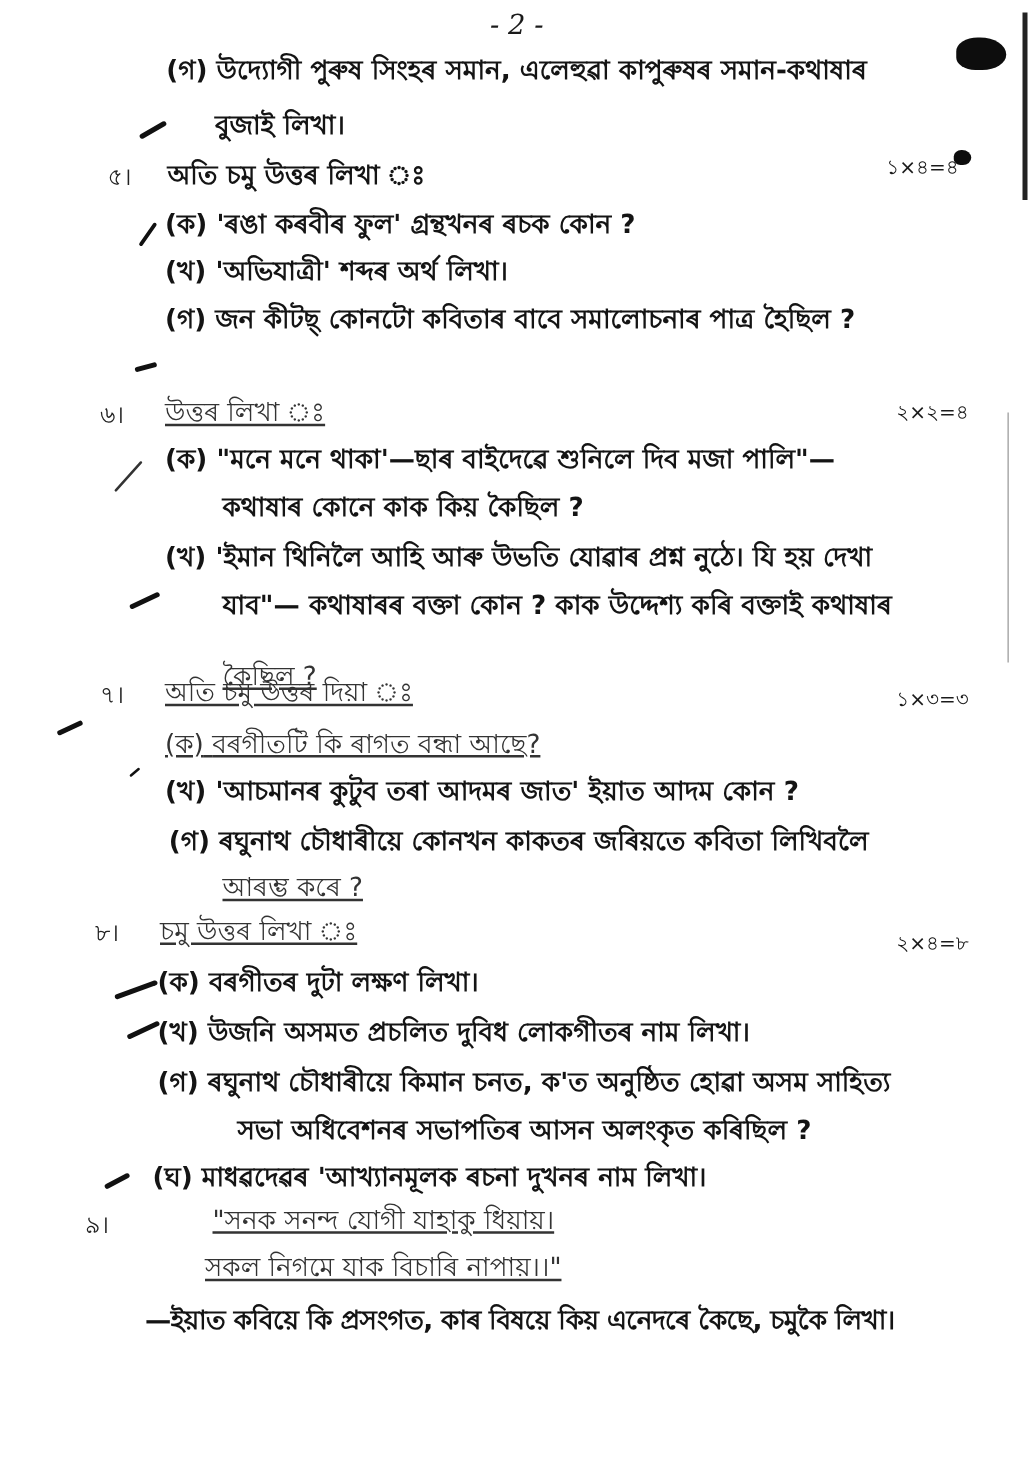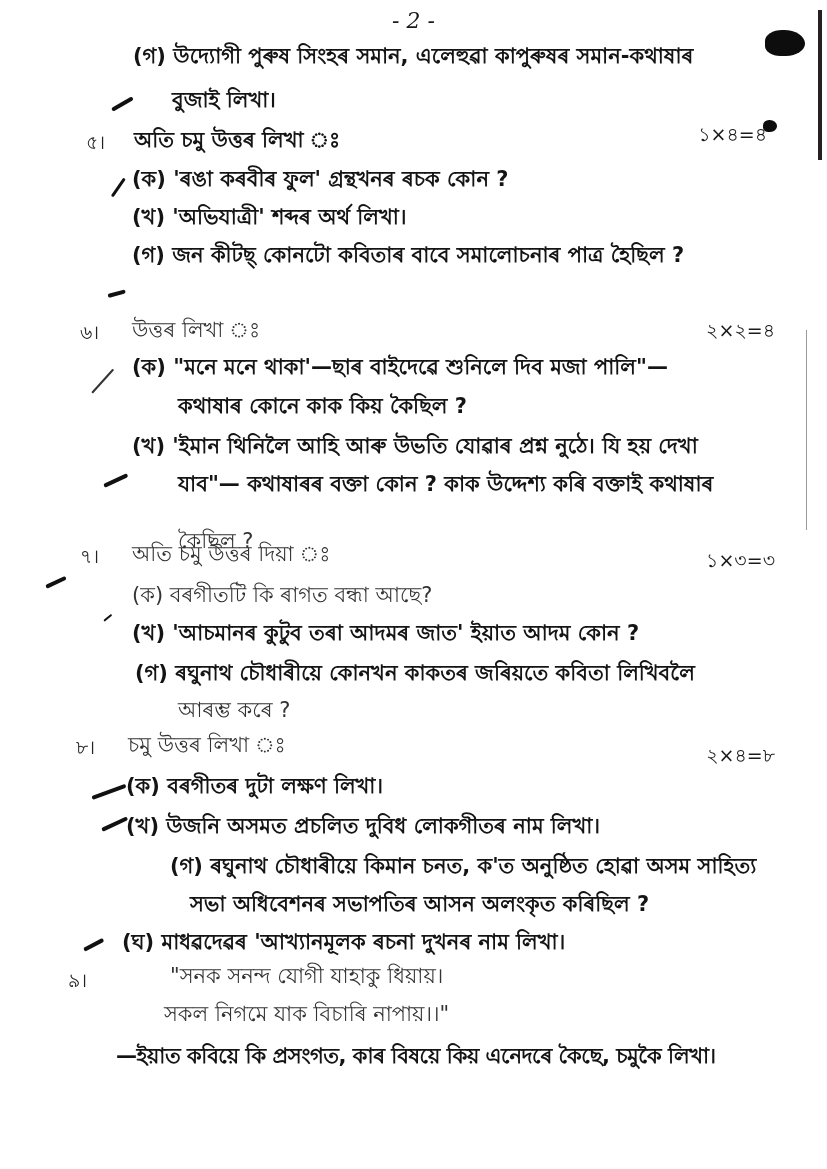--- a/index.html
+++ b/index.html
@@ -41,26 +41,26 @@
     .line.bold { font-weight: bold; }
     .q-num {
       position: absolute;
       font-size: 19px;
       line-height: 28px;
       color: #222;
     }
     .marks {
       position: absolute;
       right: 52px;
-      font-size: 19px;
+      font-size: 16px;
       line-height: 28px;
       color: #1a1a1a;
       text-align: right;
     }
-    .light { color: #333; font-weight: normal; }
+    .light { color: #333; font-weight: normal; text-decoration: underline; }
     .tick {
       position: absolute;
       width: 30px;
       height: 4px;
       background: #111;
       border-radius: 3px;
       transform-origin: left center;
     }
     .ink-blot {
       position: absolute;
@@ -175,21 +175,21 @@
   <div class="tick" style="left:92px; top:796px; transform:rotate(-20deg); width:36px;"></div>
   <div class="line bold" style="left:126px; top:772px;">
     <span>(ক)</span>
     <span>বৰগীতৰ দুটা লক্ষণ লিখা।</span>
   </div>
   <div class="tick" style="left:102px; top:828px; transform:rotate(-25deg); width:28px;"></div>
   <div class="line bold" style="left:126px; top:812px;">
     <span>(খ)</span>
     <span>উজনি অসমত প্ৰচলিত দুবিধ লোকগীতৰ নাম লিখা।</span>
   </div>
-  <div class="line bold" style="left:126px; top:852px;margin-left:44px;">
+  <div class="line bold" style="left:126px; top:852px;">
     <span>(গ)</span>
     <span>ৰঘুনাথ চৌধাৰীয়ে কিমান চনত, ক'ত অনুষ্ঠিত হোৱা অসম সাহিত্য</span>
   </div>
   <div class="line bold" style="left:156px; top:890px;margin-left:34px;">
     <span>সভা অধিবেশনৰ সভাপতিৰ আসন অলংকৃত কৰিছিল ?</span>
   </div>
   <div class="tick" style="left:84px; top:948px; transform:rotate(-28deg); width:22px;"></div>
   <div class="line bold" style="left:122px; top:928px;">
     <span>(ঘ)</span>
     <span>মাধৱদেৱৰ 'আখ্যানমূলক ৰচনা দুখনৰ নাম লিখা।</span>

